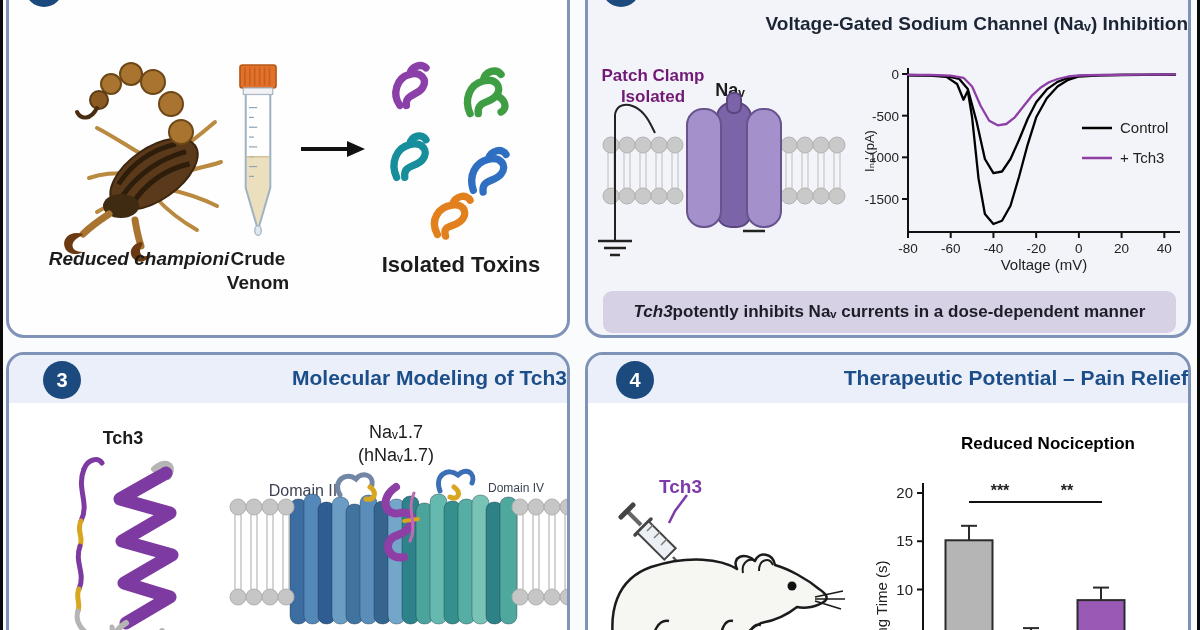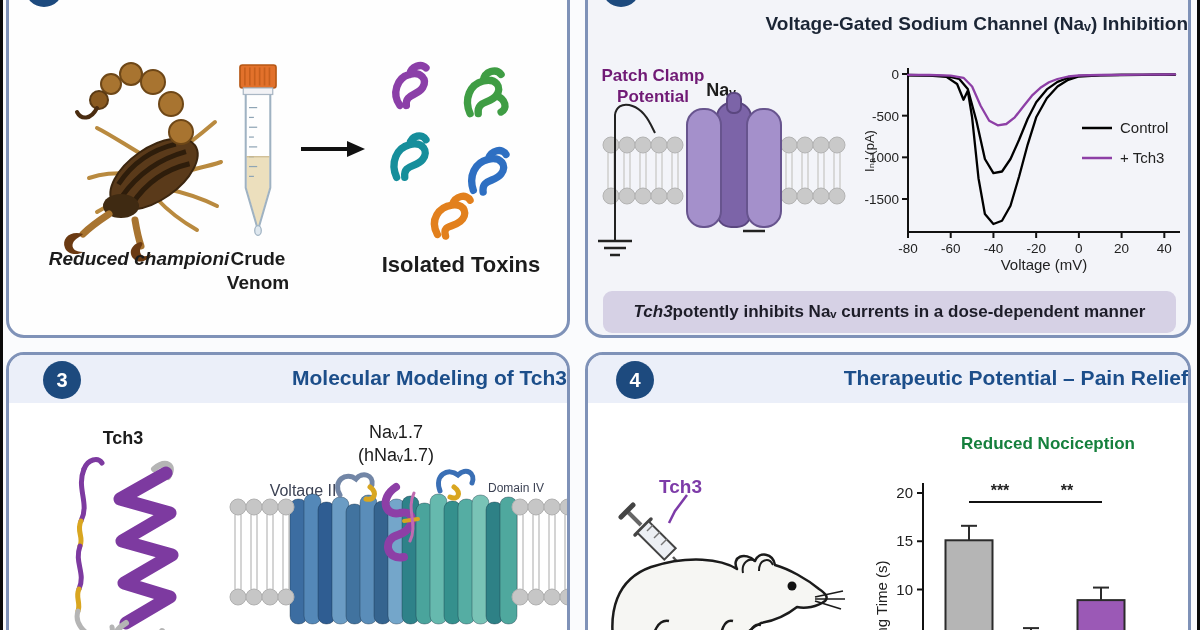--- a/index.html
+++ b/index.html
@@ -116,23 +116,23 @@
     </svg>
     <div class="lbl c" style="left:352px;top:282px;width:200px;font-size:22px;font-weight:bold">Isolated Toxins</div>
   </div>
 
   <div id="panel2" class="panel">
     <div class="badge" style="left:14px;top:0">2</div>
     <div class="ptitle" style="top:44px;font-size:19px;color:#1b2535">Voltage-Gated Sodium Channel (Naᵥ) Inhibition</div>
 
     <div class="lbl c" style="left:6px;top:96px;width:118px;font-size:17px;font-weight:600;color:#701a75">
       <div>Patch Clamp</div>
-      <div>Potential</div>
+      <div>Isolated</div>
     </div>
-    <div class="lbl c" style="left:98px;top:110px;width:70px;font-size:18px;font-weight:bold">Naᵥ</div>
+    <div class="lbl c" style="left:107px;top:110px;width:70px;font-size:18px;font-weight:bold">Naᵥ</div>
 
     <svg style="left:3px;top:104px" width="260" height="215" viewBox="0 0 260 215">
       <g stroke="#d8d8d8" stroke-width="2">
         <g id="tails">
             <line x1="17" y1="80" x2="17" y2="116"></line>
             <line x1="23" y1="80" x2="23" y2="116"></line>
             <line x1="33" y1="80" x2="33" y2="116"></line>
             <line x1="39" y1="80" x2="39" y2="116"></line>
             <line x1="49" y1="80" x2="49" y2="116"></line>
             <line x1="55" y1="80" x2="55" y2="116"></line>
@@ -241,21 +241,21 @@
   <div id="panel3" class="panel">
     <div class="hdr"></div>
     <div class="badge" style="left:34px;top:6px">3</div>
     <div class="ptitle" style="top:11px">Molecular Modeling of Tch3</div>
 
     <div class="lbl c" style="left:64px;top:72px;width:100px;font-size:18px;font-weight:bold">Tch3</div>
     <div class="lbl c" style="left:262px;top:66px;width:250px;font-size:18px;font-weight:normal">
       <div>Naᵥ1.7</div>
       <div>(hNaᵥ1.7)</div>
     </div>
-    <div class="lbl c" style="left:249px;top:126px;width:90px;font-size:16px;color:#3c4254">Voltage II</div>
+    <div class="lbl c" style="left:249px;top:126px;width:90px;font-size:16px;color:#3c4254">Domain II</div>
     <div class="lbl c" style="left:462px;top:126px;width:90px;font-size:12px;color:#3c4254">Domain IV</div>
 
     <svg style="left:45px;top:96px" width="140" height="210" viewBox="0 0 140 210">
       <path d="M100,18 C112,8 122,14 114,26" stroke="#b5b5b5" stroke-width="6" fill="none" stroke-linecap="round"></path>
       <path d="M112,22 L66,48 L116,62 L68,90 L118,104 L70,132 L116,146 L72,172" stroke="#7d3aa0" stroke-width="13" fill="none" stroke-linejoin="round" stroke-linecap="round"></path>
       <path d="M72,172 C40,192 96,206 108,180" stroke="#b5b5b5" stroke-width="6" fill="none" stroke-linecap="round"></path>
       <g fill="none" stroke-linecap="round" stroke-width="5">
         <path d="M30,18 C34,8 44,6 48,12" stroke="#7d3aa0"></path>
         <path d="M30,18 C22,38 36,52 27,70" stroke="#7d3aa0"></path>
         <path d="M27,70 C22,80 30,86 26,95" stroke="#d9a620"></path>
@@ -334,21 +334,21 @@
         <path d="M226,28 C234,34 230,42 222,38" stroke="#d9a620"></path>
       </g>
     </svg>
   </div>
 
   <div id="panel4" class="panel">
     <div class="hdr"></div>
     <div class="badge" style="left:28px;top:6px">4</div>
     <div class="ptitle" style="top:11px">Therapeutic Potential – Pain Relief</div>
 
-    <div class="lbl c" style="left:350px;top:78px;width:220px;font-size:17px;font-weight:bold;color:#15803d">Reduced Nociception</div>
+    <div class="lbl c" style="left:350px;top:78px;width:220px;font-size:17px;font-weight:bold;color:#000000">Reduced Nociception</div>
 
     <div class="lbl c" style="left:50px;top:120px;width:85px;font-size:19px;font-weight:bold;color:#7d3ba8">Tch3</div>
 
     <svg style="left:25px;top:138px" width="90" height="90" viewBox="0 0 90 90">
       <line x1="14" y1="18" x2="28" y2="32" stroke="#666" stroke-width="4"></line>
       <line x1="20" y1="12" x2="8" y2="24" stroke="#444" stroke-width="5" stroke-linecap="round"></line>
       <line x1="38" y1="26" x2="22" y2="42" stroke="#444" stroke-width="3.5" stroke-linecap="round"></line>
       <polygon points="35.7,28.3 24.3,39.7 51.3,66.7 62.7,55.3" fill="#eceff4" stroke="#444" stroke-width="2"></polygon>
       <line x1="34" y1="38" x2="40" y2="32" stroke="#777" stroke-width="1.5"></line>
       <line x1="41" y1="45" x2="47" y2="39" stroke="#777" stroke-width="1.5"></line>

